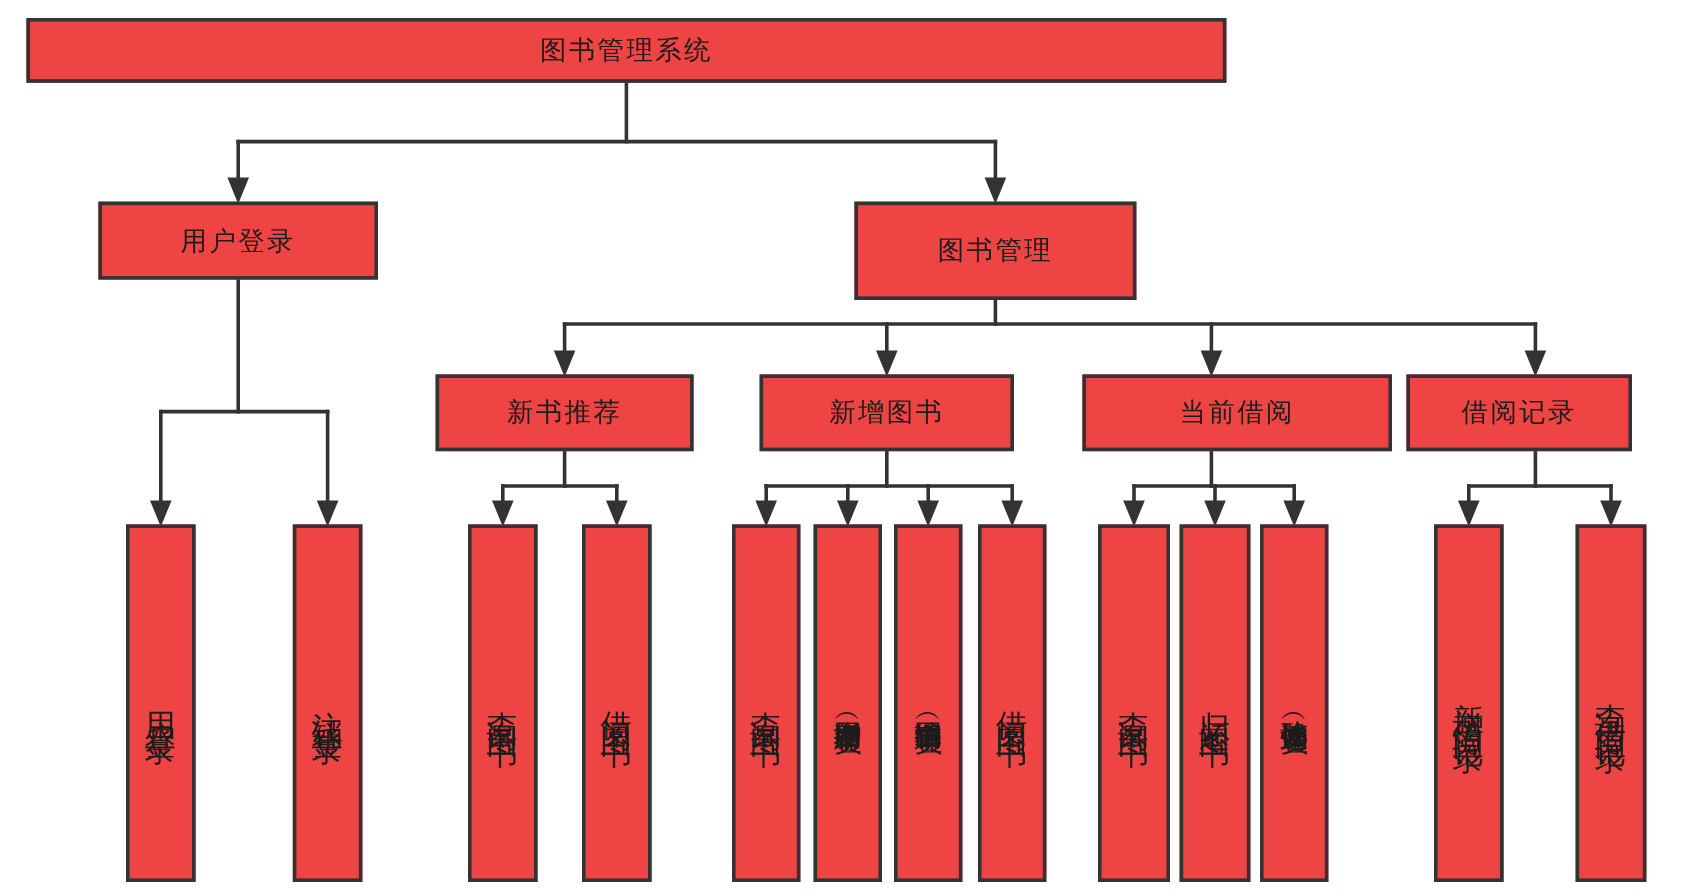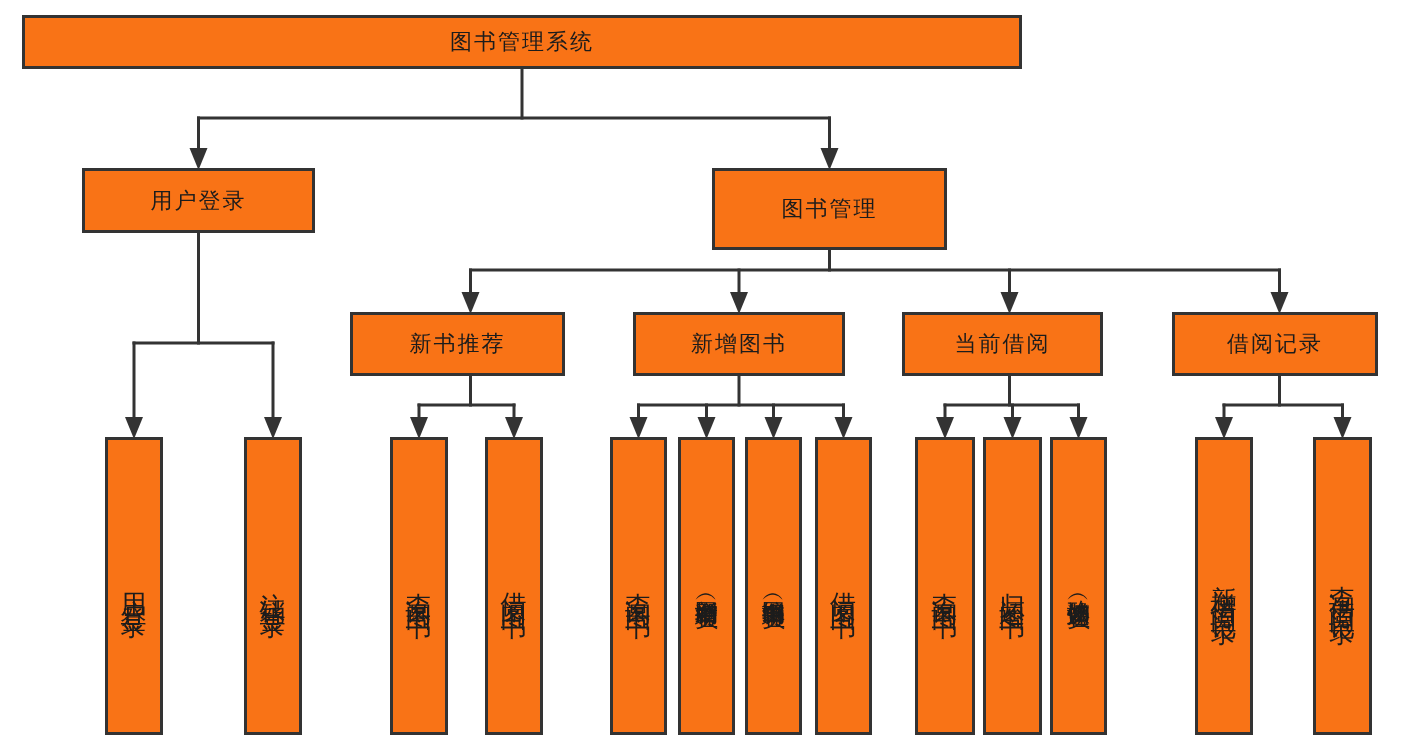--- a/index.html
+++ b/index.html
@@ -2,21 +2,21 @@
 <html><head>
 <meta charset="utf-8">
 <style>
   html,body{margin:0;padding:0;background:#ffffff;}
   body{font-family:"Liberation Sans","DejaVu Sans",sans-serif;}
   .canvas{position:relative;width:1405px;height:747px;background:#ffffff;overflow:hidden;}
   svg.connectors{position:absolute;left:0;top:0;width:1405px;height:747px;z-index:0;}
   .node{
     position:absolute;
     box-sizing:border-box;
-    background:#f97316;
+    background:#ef4444;
     border:3px solid #333333;
     display:flex;
     align-items:center;
     justify-content:center;
     color:#1c1c1c;
     z-index:1;
   }
   .hbox .lbl{
     font-size:22px;
     letter-spacing:2px;
@@ -106,30 +106,30 @@
   <div id="nodes-layer">
       <div class="node hbox" style="left: 22px; top: 15px; width: 1000px; height: 54px;">
         <span class="lbl">图书管理系统</span>
       </div>
       <div class="node hbox" style="left: 82px; top: 168px; width: 233px; height: 65px;">
         <span class="lbl">用户登录</span>
       </div>
       <div class="node hbox" style="left: 712px; top: 168px; width: 235px; height: 82px;">
         <span class="lbl">图书管理</span>
       </div>
-      <div class="node hbox" style="left: 350px; top: 312px; width: 215px; height: 64px;">
+      <div class="node hbox" style="left: 363px; top: 312px; width: 215px; height: 64px;">
         <span class="lbl">新书推荐</span>
       </div>
       <div class="node hbox" style="left: 633px; top: 312px; width: 212px; height: 64px;">
         <span class="lbl">新增图书</span>
       </div>
-      <div class="node hbox" style="left: 902px; top: 312px; width: 201px; height: 64px;">
+      <div class="node hbox" style="left: 902px; top: 312px; width: 258px; height: 64px;">
         <span class="lbl">当前借阅</span>
       </div>
-      <div class="node hbox" style="left: 1172px; top: 312px; width: 206px; height: 64px;">
+      <div class="node hbox" style="left: 1172px; top: 312px; width: 188px; height: 64px;">
         <span class="lbl">借阅记录</span>
       </div>
       <div class="node vbox" style="left: 105px; top: 437px; width: 58px; height: 298px;">
         <span class="lbl">用户登录</span>
       </div>
       <div class="node vbox" style="left: 244px; top: 437px; width: 58px; height: 298px;">
         <span class="lbl">注销登录</span>
       </div>
       <div class="node vbox" style="left: 390px; top: 437px; width: 58px; height: 298px;">
         <span class="lbl">查询图书</span>

